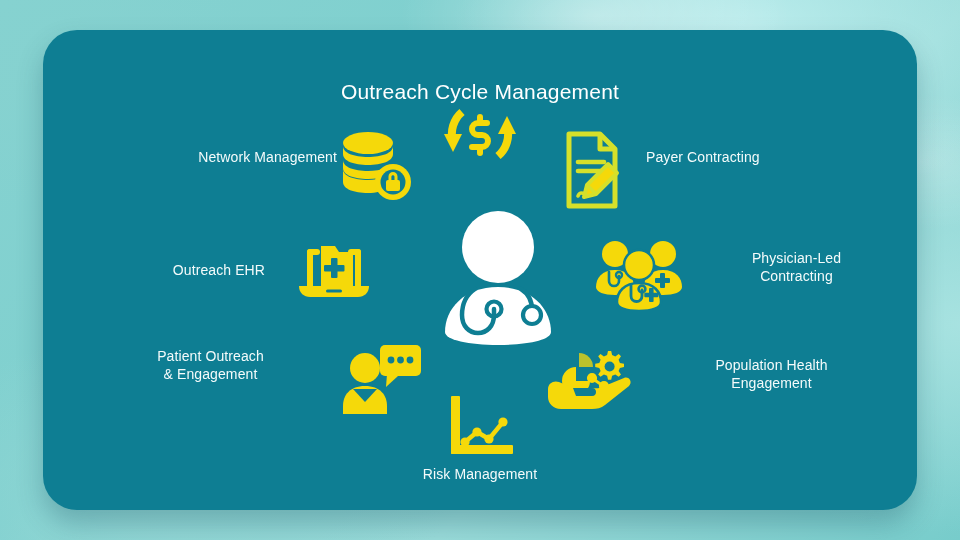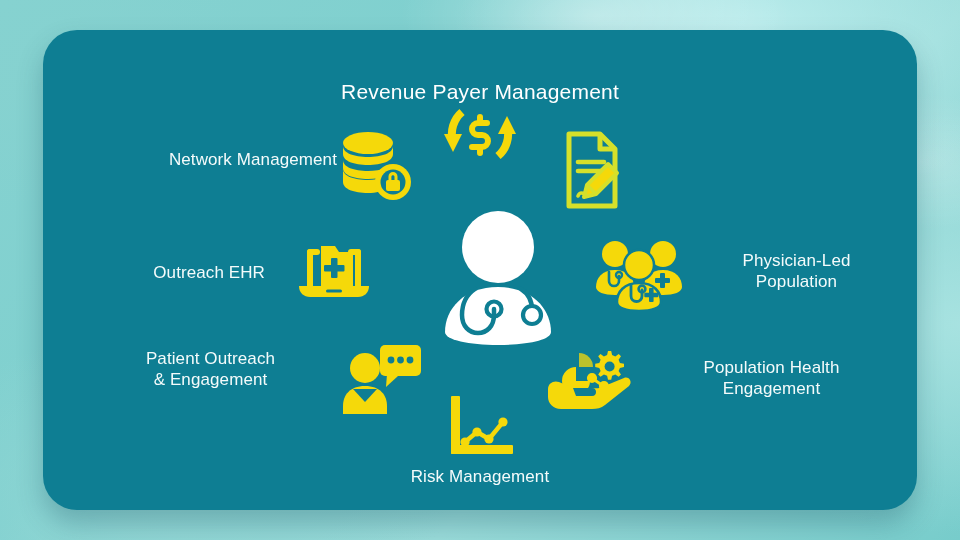--- a/index.html
+++ b/index.html
@@ -42,21 +42,21 @@
     width: 874px;
     height: 480px;
     background: #0e7e93;
     border-radius: 34px;
     box-shadow: 0 14px 26px rgba(20, 80, 95, 0.30);
   }
 
   .label {
     position: absolute;
     color: #f4fbfb;
-    font-size: 17px;
+    font-size: 14px;
     font-weight: 400;
     letter-spacing: 0.1px;
     line-height: 1.26;
     white-space: pre-line;
   }
   .label.r { text-align: left; }
   .label.l { text-align: right; }
   .label.c { text-align: center; }
 
   #title {
@@ -79,21 +79,21 @@
 </style>
 </head>
 <body>
 
 <div id="bg-wrap">
   <div id="bg-sheen"></div>
 </div>
 
 <div id="card">
 
-  <div id="title">Revenue Payer Management</div>
+  <div id="title">Outreach Cycle Management</div>
 
   <div class="icon" style="left:393px; top:60px;">
     <svg width="88" height="88" viewBox="0 0 88 88">
       <g fill="none" stroke="#f5d90a" stroke-width="8" stroke-linecap="butt">
         <path d="M17 52 A29 29 0 0 1 26 22"></path>
         <path d="M71 36 A29 29 0 0 1 62 66"></path>
       </g>
       <path d="M17 62 L8 44 L26 44 Z" fill="#f5d90a"></path>
       <path d="M71 26 L80 44 L62 44 Z" fill="#f5d90a"></path>
       <g fill="none" stroke="#f5d90a" stroke-width="6" stroke-linecap="round" stroke-linejoin="round">
@@ -129,20 +129,21 @@
         <path d="M22 34 h26"></path>
         <path d="M22 43 h26"></path>
       </g>
       <path d="M22 68 c3 -7 6 1 9 -5 c2.5 -5 5 0 7 -3" fill="none" stroke="#d6e02a" stroke-width="3.6" stroke-linecap="round"></path>
       <g>
         <path d="M52 36 l9 9 l-21 21 l-12 3 l3 -12 z" fill="#f5d90a" stroke="#d6e02a" stroke-width="4" stroke-linejoin="round"></path>
         <path d="M31 57 l9 9" stroke="#d6e02a" stroke-width="3.4"></path>
       </g>
     </svg>
   </div>
+  <div class="label r" style="left:603px; top:119px; width:280px;">Payer Contracting</div>
 
   <div class="label l" style="left:0px; top:232px; width:222px;">Outreach EHR</div>
   <div class="icon" style="left:248px; top:200px;">
     <svg width="86" height="76" viewBox="0 0 86 76">
       <g fill="none" stroke="#f5d90a" stroke-width="6" stroke-linecap="round" stroke-linejoin="round">
         <path d="M19 22 v34"></path>
         <path d="M67 22 v34"></path>
         <path d="M19 22 h7"></path>
         <path d="M67 22 h-7"></path>
       </g>
@@ -179,21 +180,21 @@
         <path d="M36 51 v11 a5.5 5.5 0 0 0 11 0 v-6"></path>
       </g>
       <circle cx="47" cy="55" r="3.4" fill="none" stroke="#0e7e93" stroke-width="2.6"></circle>
       <g fill="#0e7e93">
         <rect x="54" y="54" width="4.6" height="14" rx="1"></rect>
         <rect x="49.3" y="58.7" width="14" height="4.6" rx="1"></rect>
       </g>
     </svg>
   </div>
   <div class="label c" style="left:633px; top:220px; width:241px;">Physician-Led
-Population</div>
+Contracting</div>
 
   <div class="label c" style="left:47px; top:318px; width:241px;">Patient Outreach
 &amp; Engagement</div>
   <div class="icon" style="left:296px; top:310px;">
     <svg width="84" height="76" viewBox="0 0 84 76">
       <circle cx="26" cy="28" r="15" fill="#f5d90a"></circle>
       <path d="M26 46 c-15 0 -22 9 -22 20 v8 h44 v-8 c0 -11 -7 -20 -22 -20 z" fill="#f5d90a"></path>
       <path d="M14 49 l12 13 l12 -13" fill="#0e7e93"></path>
       <g>
         <rect x="41" y="5" width="41" height="31" rx="5" fill="#f5d90a"></rect>

